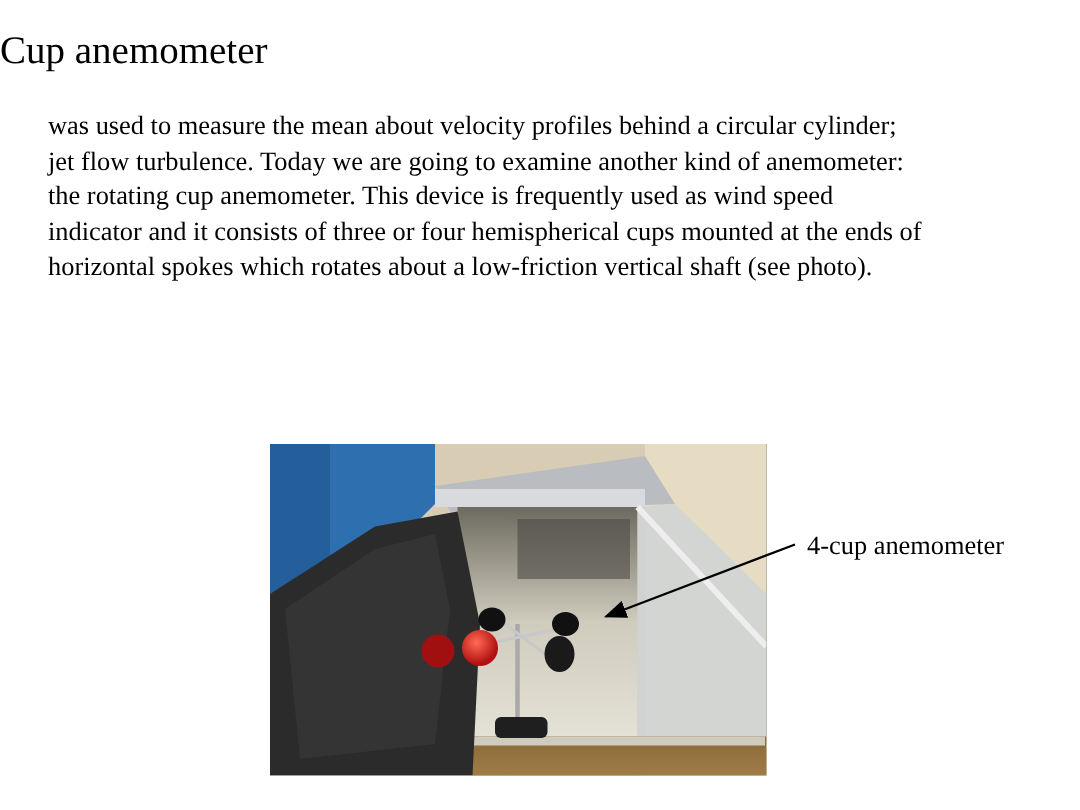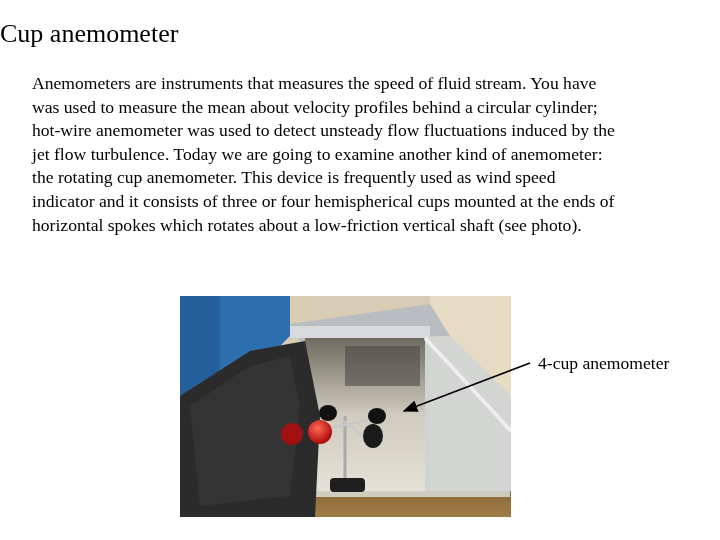--- a/index.html
+++ b/index.html
@@ -14,23 +14,21 @@
            overflow: hidden; background: #6b5a3a; }
   .caption { position: absolute; left: 538px; top: 351px; font-size: 17.6px; line-height: 24px; white-space: nowrap; }
   .arrow { position: absolute; left: 0; top: 0; width: 720px; height: 540px; pointer-events: none; }
 </style>
 </head>
 <body>
 
 <div class="title">Cup anemometer</div>
 
 <div class="body-text">
-  <span class="line">Anemometers are instruments that measures the speed of fluid stream.  You have</span>
   <span class="line">was used to measure the mean about velocity profiles behind a circular cylinder;</span>
-  <span class="line">hot-wire anemometer was used to detect unsteady flow fluctuations induced by the</span>
   <span class="line">jet flow turbulence.  Today we are going to examine another kind of anemometer:</span>
   <span class="line">the rotating cup anemometer.  This device is frequently used as wind speed</span>
   <span class="line">indicator and it consists of three or four hemispherical cups mounted at the ends of</span>
   <span class="line">horizontal spokes which rotates about a low-friction vertical shaft (see photo).</span>
 </div>
 
 <div class="photo">
   <svg width="331" height="221" viewBox="0 0 331 221" xmlns="http://www.w3.org/2000/svg">
     <defs>
       <linearGradient id="tunnelIn" x1="0" y1="0" x2="0" y2="1">

